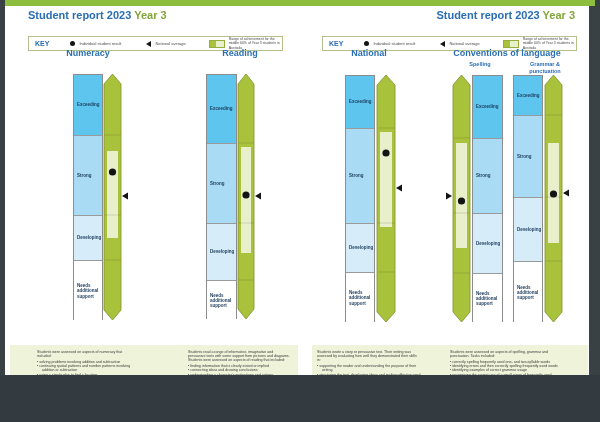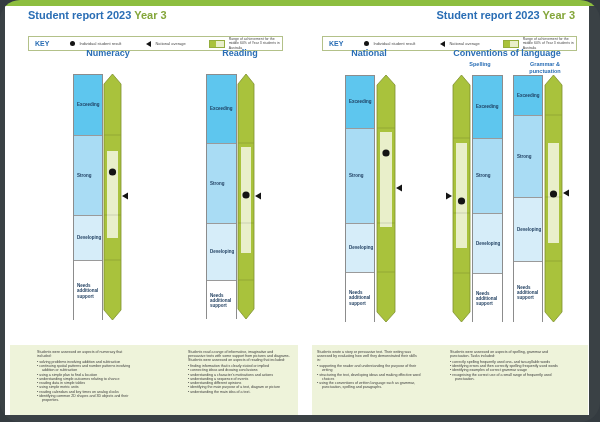--- a/index.html
+++ b/index.html
@@ -1,16 +1,16 @@
 <!DOCTYPE html>
 <html style="--accent_green: #8dbe3f; --bar_green: #a9c23c; --bar_outline: #7d8f2e; --range_pale: #e9efca; --title_blue: #2a6eb5; --year_green: #84a63a; --page_bg: #ffffff; --frame: #3a4145; --footer_band: #eef3da; --marker_black: #141414;"><head>
 <meta charset="utf-8">
 <style>
   html,body{margin:0;padding:0;background:#343b40;font-family:"Liberation Sans",sans-serif;}
-  #stage{position:relative;width:600px;height:422px;background:var(--frame,#3a4145);overflow:hidden;border-radius:20px;}
+  #stage{position:relative;width:600px;height:375px;background:var(--frame,#3a4145);overflow:hidden;}
   #page{position:absolute;left:5px;top:6px;width:584px;height:409px;background:var(--page_bg,#fff);}
   #topstrip{position:absolute;left:5px;top:0;width:590px;height:6px;background:var(--accent_green,#8dbe3f);}
   .footer-band{position:absolute;top:345px;height:70px;background:var(--footer_band,#eef3da);}
   .footer-band.fb-left{left:10px;width:288px;}
   .footer-band.fb-right{left:312px;width:276px;}
   .hdr{position:absolute;top:9px;font-size:11px;font-weight:bold;color:var(--title_blue,#2a6eb5);white-space:nowrap;}
   .hdr.left{left:28px;}
   .hdr.right{right:25px;text-align:right;}
   .hdr .yr{color:var(--year_green,#84a63a);}
   .key{position:absolute;top:36px;width:255px;height:15px;border:1px solid #b3c189;background:#fff;
@@ -73,21 +73,21 @@
     <span class="key-label">KEY</span>
     <span class="k-dot"></span>
     <span class="k-item">Individual student result</span>
     <span class="k-tri"></span>
     <span class="k-item">National average</span>
     <span class="k-swatch"></span>
     <span class="k-range">Range of achievement for the middle 60% of Year 3 students in Australia</span>
   </div>
 
   <div class="layer" id="title-layer">
-      <div class="gtitle" style="left: 108px;">Numeracy</div>
+      <div class="gtitle" style="left: 88px;">Numeracy</div>
       <div class="gtitle" style="left: 240px; text-align: right;">Reading</div>
       <div class="gtitle" style="left: 369px;">National</div>
       <div class="gtitle" style="left: 507px;">Conventions of language</div>
       <div class="stitle" style="left: 480px;">Spelling</div>
       <div class="stitle" style="left: 545px;">Grammar &amp;
 punctuation</div>
     </div>
   <div class="layer" id="scale-layer">
       <div class="bands" style="left: 73px; top: 74px; width: 30px; height: 246px;">
         <div class="band" style="height: 61px; background: rgb(94, 198, 238);">

